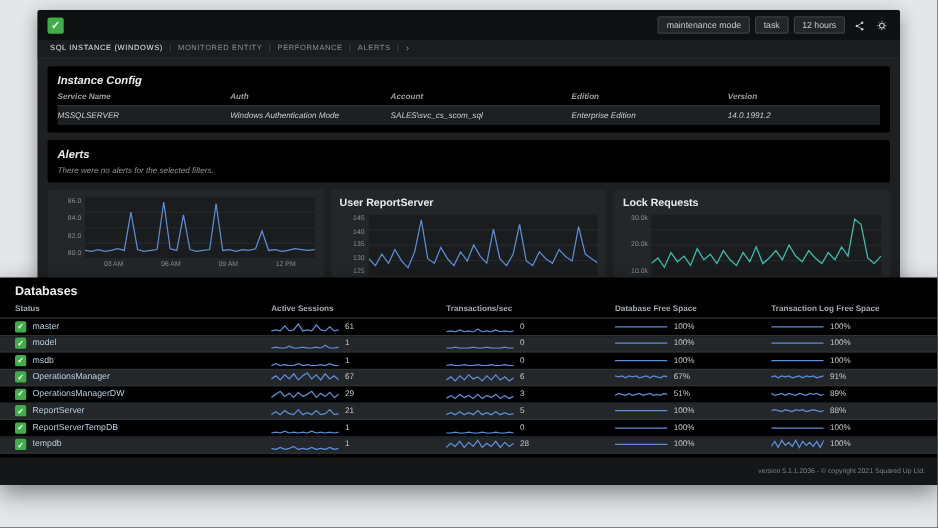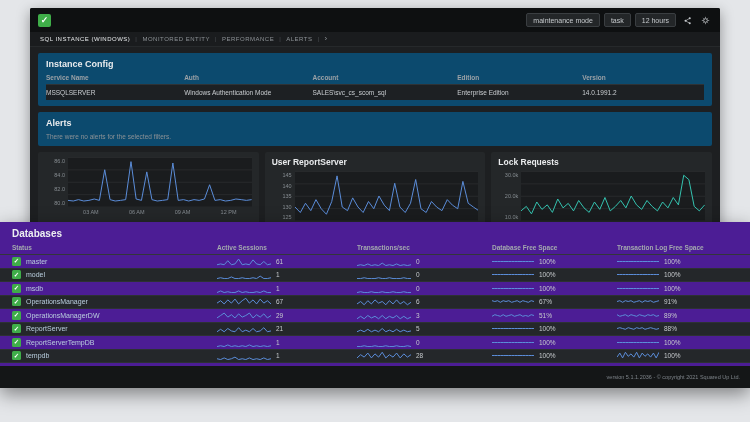--- a/index.html
+++ b/index.html
@@ -42,21 +42,21 @@
   .subnav {
     height:15px; display:flex; align-items:center; padding:0 10px; gap:5px;
     font-size:6px; letter-spacing:.5px; color:#8d9296; text-transform:uppercase;
     border-bottom:1px solid #26292b; background:#1a1c1e;
   }
   .nav-item { cursor:pointer; }
   .nav-item.active { color:#e6e8ea; }
   .nav-sep { color:#4a4e52; }
   .nav-chevron { font-size:8px; color:#8d9296; cursor:pointer; line-height:1; }
 
-  .card { background:#0c4a6e; margin:6px 8px 0; padding:6px 8px; border-radius:2px; }
+  .card { background:#000000; margin:6px 8px 0; padding:6px 8px; border-radius:2px;font-style:italic; }
   .card h2 { margin:0 0 5px; font-size:9px; color:#e9ebed; font-weight:bold; }
   .cfg-grid { display:grid; grid-template-columns:21% 19.5% 22% 19% 1fr; font-size:6.5px; }
   .cfg-head { color:#9ba1a6; font-weight:bold; padding-bottom:3px; }
   .cfg-row { background:#1d2023; color:#c9cdd1; padding:4px 0; border-top:1px solid #2e3235; }
   .muted { margin:0; font-size:6.5px; color:#8d9296; }
 
   .charts { display:grid; grid-template-columns:1fr 1fr 1fr; gap:6px; margin:6px 8px 0; }
   .chart-card { background:#242729; border-radius:2px; padding:5px 7px 4px; }
   .chart-card h3 { margin:0 0 4px; font-size:8.5px; color:#e9ebed; font-weight:bold; }
   .chart-body { display:flex; gap:3px; }
@@ -71,21 +71,21 @@
   }
   .plot svg { position:absolute; left:0; top:0; width:100%; height:100%; }
   .xticks {
     display:flex; justify-content:space-around; margin-left:23px;
     font-size:5.5px; color:#868c91; margin-top:2px;
   }
 
   
   .front-panel {
     position:absolute; left:0; top:222px; width:750px;
-    background:#4c1d95; box-shadow:0 6px 18px rgba(0,0,0,.45);
+    background:#000000; box-shadow:0 6px 18px rgba(0,0,0,.45);
   }
   .db-title { margin:0; padding:6px 12px 3px; font-size:10px; color:#edeff1; font-weight:bold; }
   .db-grid {
     display:grid; grid-template-columns:205px 140px 135px 125px 1fr;
     align-items:center; padding:0 12px;
   }
   .db-head {
     font-size:6.5px; font-weight:bold; color:#a3a9ae;
     padding-top:2px; padding-bottom:3px; border-bottom:1px solid #33373a;
   }

